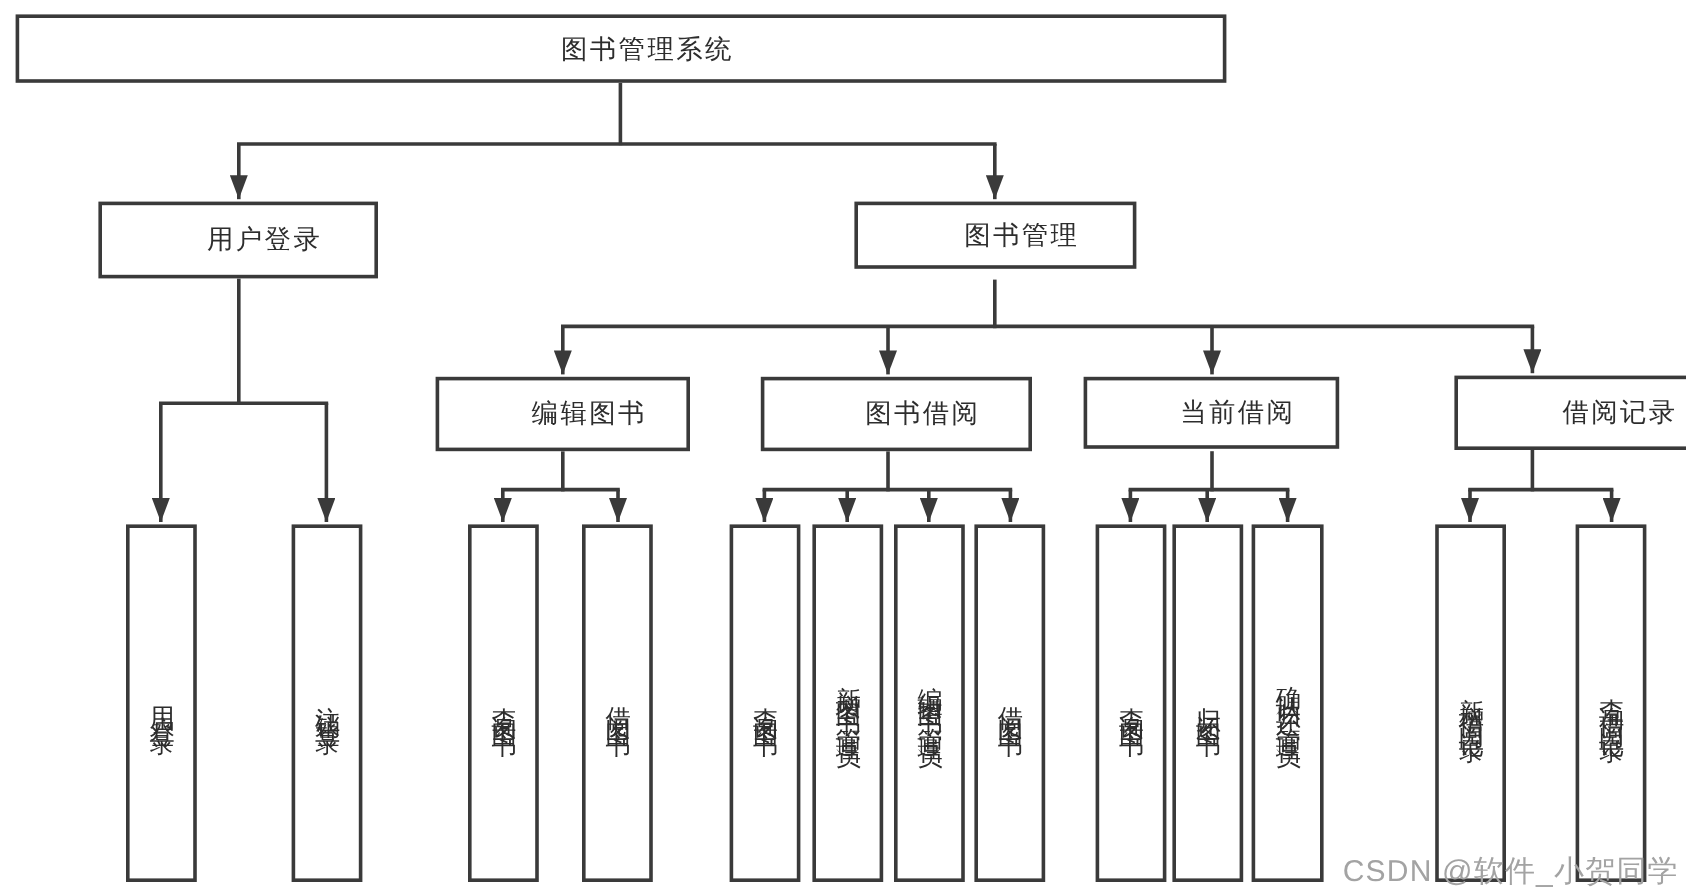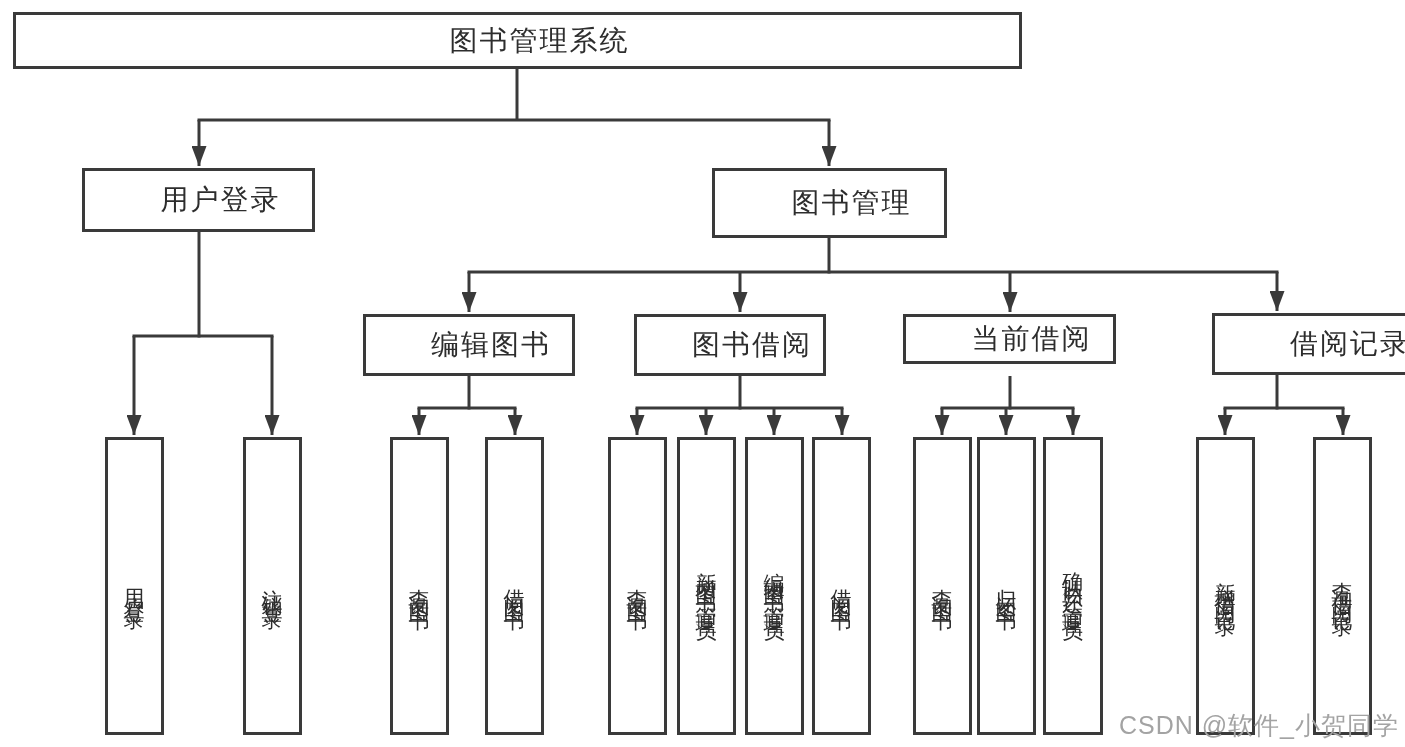--- a/index.html
+++ b/index.html
@@ -11,21 +11,21 @@
     overflow:hidden;
   }
   .wires{position:absolute;left:0;top:0;width:1405px;height:747px;z-index:1;}
   .wires line{stroke:#3a3a3a;stroke-width:3;}
   .node{
     position:absolute;
     box-sizing:border-box;
     border:3px solid #3a3a3a;
     background:#ffffff;
     display:flex;align-items:center;justify-content:center;
-    font-size:28px;color:#2d2d2d;
+    font-size:22px;color:#2d2d2d;
     letter-spacing:2px;
     z-index:2;
     text-align:center;
     padding-left:44px;
   }
   .vnode{
     writing-mode:vertical-rl;
     text-orientation:mixed;
     font-size:21px;
     letter-spacing:7px;
@@ -91,25 +91,25 @@
 
     <line x1="1277" y1="375" x2="1277" y2="409.5"></line>
     <line x1="1223.5" y1="408" x2="1344.5" y2="408"></line>
     <line x1="1225" y1="408" x2="1225" y2="435" marker-end="url(#arrow)"></line>
     <line x1="1343" y1="408" x2="1343" y2="435" marker-end="url(#arrow)"></line>
   </svg>
 
   <div class="node" style="left:13px;top:12px;width:1009px;height:57px;">图书管理系统</div>
 
   <div class="node" style="left:82px;top:168px;width:233px;height:64px;">用户登录</div>
-  <div class="node" style="left:712px;top:168px;width:235px;height:70px;">图书管理</div>
+  <div class="node" style="left:712px;top:168px;width:235px;height:56px;">图书管理</div>
 
   <div class="node" style="left:363px;top:314px;width:212px;height:62px;">编辑图书</div>
-  <div class="node" style="left:634px;top:314px;width:192px;height:62px;">图书借阅</div>
-  <div class="node" style="left:903px;top:314px;width:213px;height:50px;">当前借阅</div>
+  <div class="node" style="left:634px;top:314px;width:226px;height:62px;">图书借阅</div>
+  <div class="node" style="left:903px;top:314px;width:213px;height:60px;">当前借阅</div>
   <div class="node" style="left:1212px;top:313px;width:232px;height:62px;">借阅记录</div>
 
   <div class="node vnode" style="left:105px;top:437px;width:59px;height:298px;">用户登录</div>
   <div class="node vnode" style="left:243px;top:437px;width:59px;height:298px;">注销登录</div>
 
   <div class="node vnode" style="left:390px;top:437px;width:59px;height:298px;">查询图书</div>
   <div class="node vnode" style="left:485px;top:437px;width:59px;height:298px;">借阅图书</div>
 
   <div class="node vnode" style="left:608px;top:437px;width:59px;height:298px;">查询图书</div>
   <div class="node vnode" style="left:677px;top:437px;width:59px;height:298px;">新增图书（管理员）</div>

